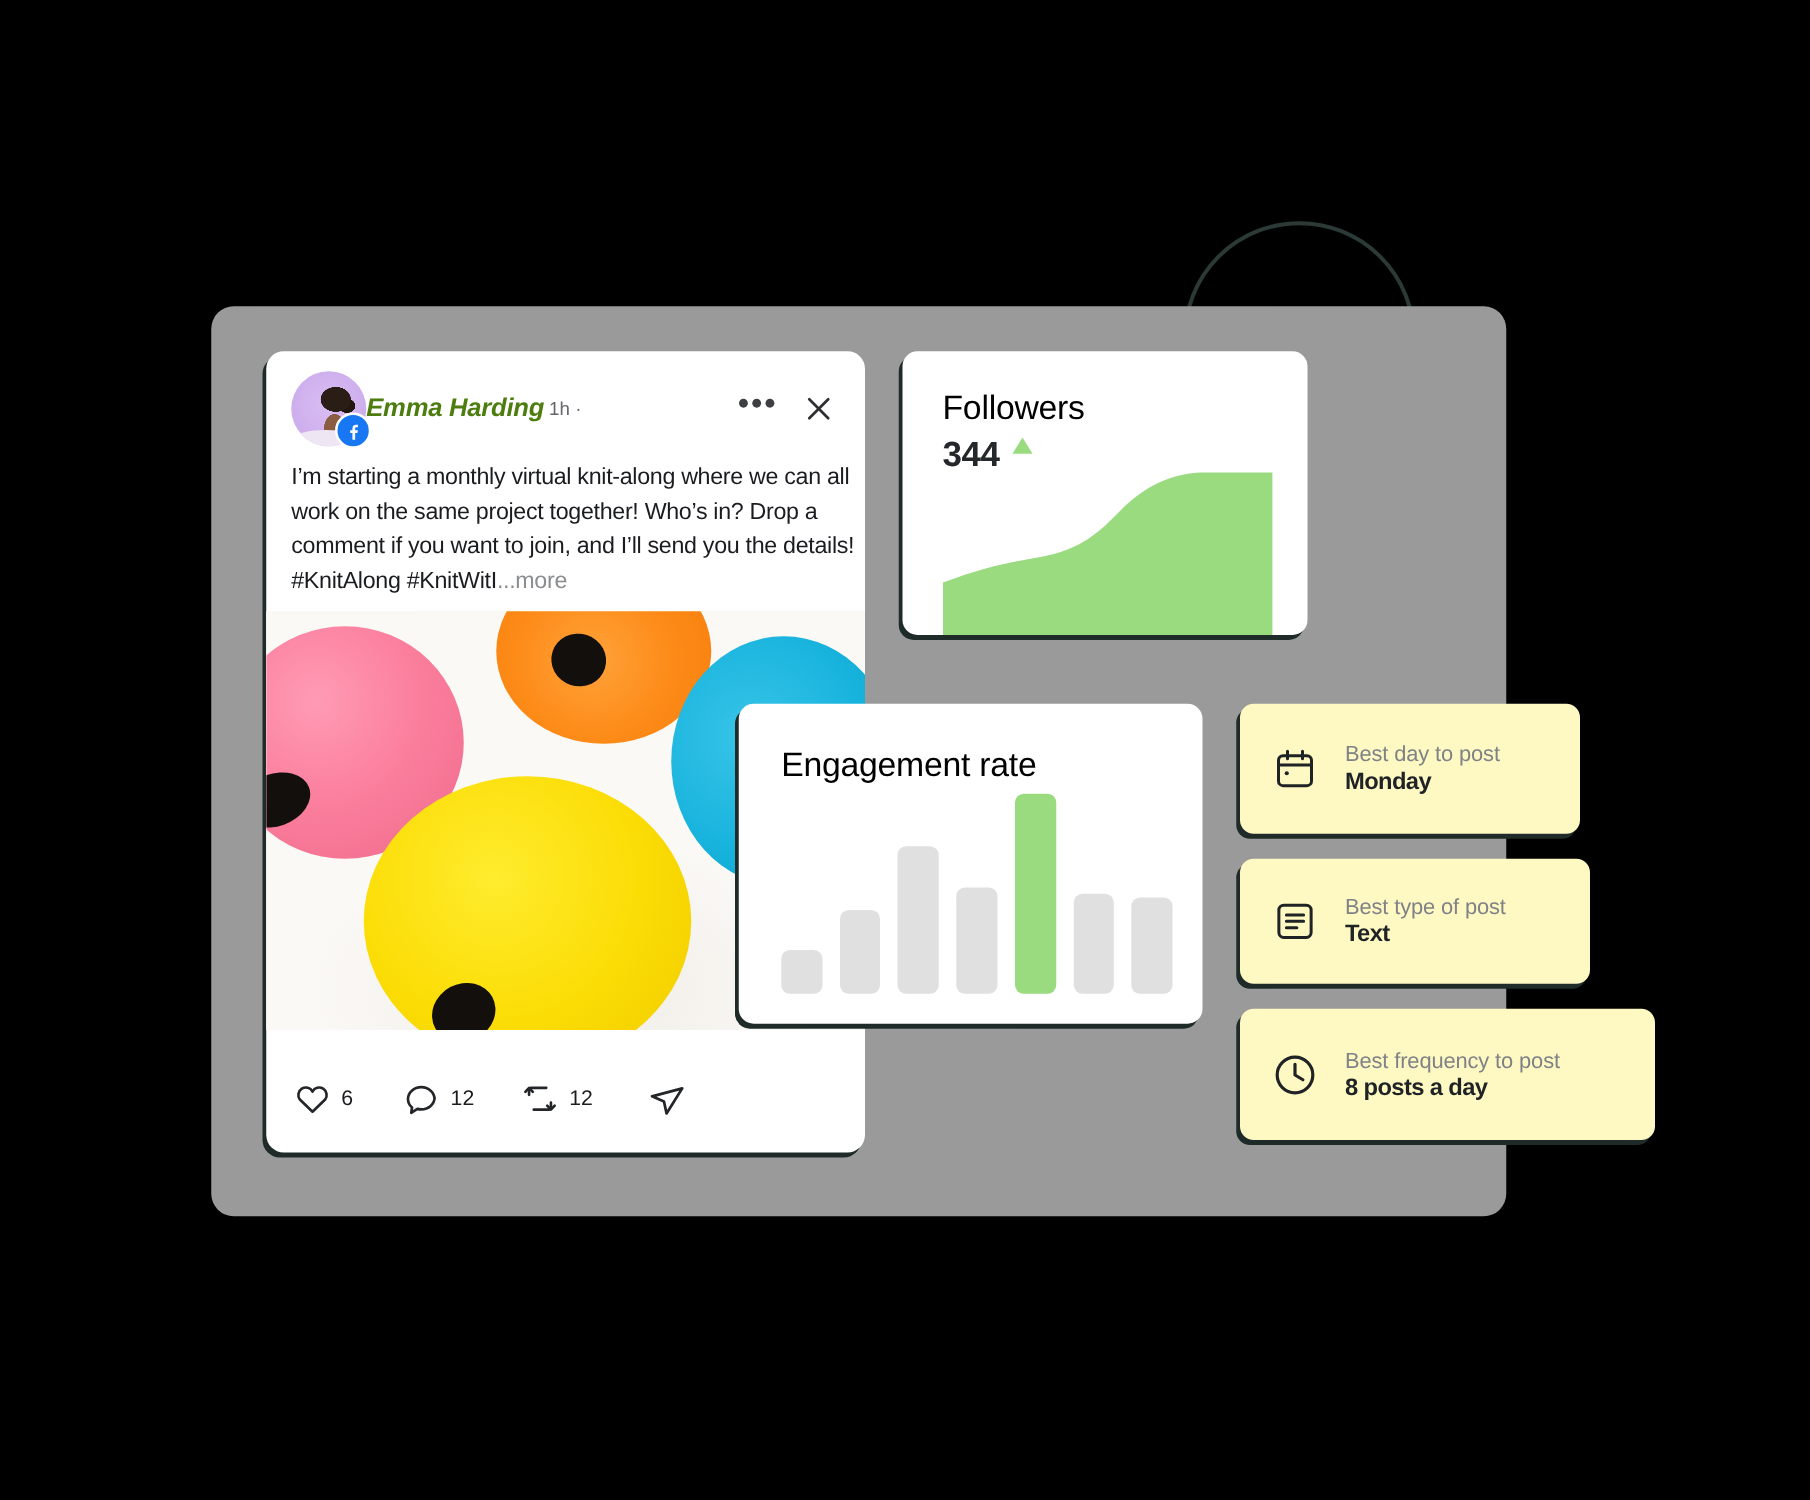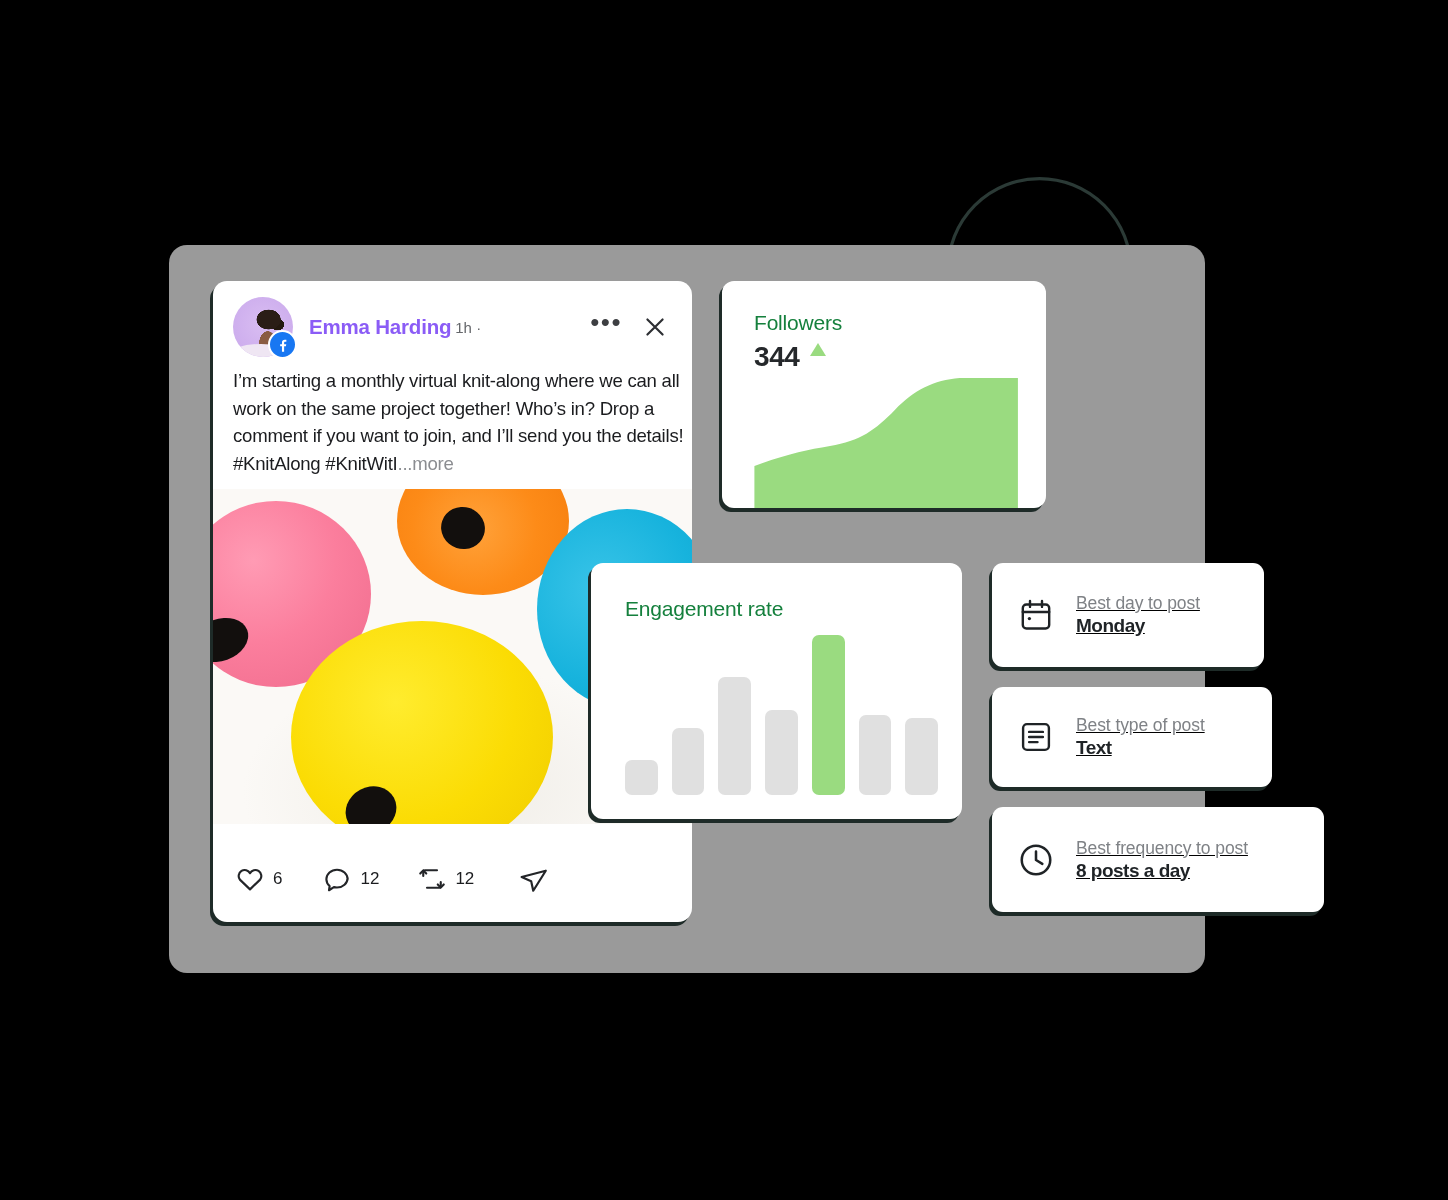--- a/index.html
+++ b/index.html
@@ -48,21 +48,21 @@
     background: #efe6f3; border-radius: 50% 50% 0 0;
   }
   .fb-badge {
     position: absolute; right: -4px; bottom: -2px;
     width: 29px; height: 29px; border-radius: 50%;
     background: #1877f2; border: 2.5px solid #ffffff;
     display: flex; align-items: center; justify-content: center;
   }
   .fb-badge svg { width: 18px; height: 18px; display: block; }
 
-  .author-name { margin-left: 16px; font-size: 20.5px; font-weight: bold; color: #8b5cf6; letter-spacing: -0.2px; }
+  .author-name { font-size: 20.5px; font-weight: bold; color: #4d7c0f; letter-spacing: -0.2px; font-style: italic; }
   .post-time { margin-left: 4px; font-size: 15px; color: #65676b; }
   .header-spacer { flex: 1 1 auto; }
   .hdr-btn { color: #3d3f42; display: flex; align-items: center; justify-content: center; cursor: pointer; }
   .dots { font-size: 26px; line-height: 14px; letter-spacing: 1.5px; padding: 0 6px 10px 6px; }
   .close-x { width: 30px; height: 30px; margin-left: 12px; margin-right: 2px; }
 
   .post-text {
     padding: 8px 8px 0 20px;
     font-size: 18.6px; line-height: 27.5px; color: #1b1c1f; letter-spacing: -0.25px;
   }
@@ -79,39 +79,39 @@
   .gap1 { width: 40px; } .gap2 { width: 38px; } .gap3 { width: 44px; }
 
   
   .metric-card {
     position: absolute; background: #fff; border-radius: 12px;
     box-shadow: -3px 4px 0 0 #1e2b28;
     overflow: hidden;
   }
   #followers-card { left: 722px; top: 281px; width: 324px; height: 227px; }
   #engagement-card { left: 591px; top: 563px; width: 371px; height: 256px; }
-  .metric-label { font-size: 21px; color: #15803d; letter-spacing: -0.2px; }
+  .metric-label { font-size: 27px; color: #000000; letter-spacing: -0.2px; }
   .metric-value-row { display: flex; align-items: flex-start; gap: 10px; margin-top: 6px; }
   .metric-value { font-size: 28px; font-weight: bold; color: #25282b; letter-spacing: -0.4px; }
   .tri-up { width: 0; height: 0; border-left: 8px solid transparent; border-right: 8px solid transparent; border-bottom: 13px solid #9adb80; margin-top: 2px; }
 
   .fc-inner { padding: 30px 0 0 32px; }
   .area-chart { position: absolute; left: 0; bottom: 0; width: 100%; height: 150px; }
   .area-chart svg { display: block; width: 100%; height: 100%; }
 
   .ec-inner { padding: 34px 0 0 34px; }
   .bars { position: absolute; left: 34px; right: 24px; bottom: 24px; height: 160px; display: flex; align-items: flex-end; gap: 14px; }
   .bar { flex: 1 1 0; background: #e0e0e0; border-radius: 7px; }
   .bar.hl { background: #9adb80; }
 
   
   .insight-card {
-    position: absolute; background: #ffffff; border-radius: 11px;
+    position: absolute; background: #fef9c3; border-radius: 11px;
     box-shadow: -3px 4px 0 0 #1e2b28;
-    display: flex; align-items: center; padding: 15px 22px; text-decoration: underline;
+    display: flex; align-items: center; padding: 15px 22px;
   }
   #insight-0 { left: 992px; top: 563px; width: 272px; height: 104px; }
   #insight-1 { left: 992px; top: 687px; width: 280px; height: 100px; }
   #insight-2 { left: 992px; top: 807px; width: 332px; height: 105px; }
   .insight-icon { flex: 0 0 44px; width: 44px; height: 44px; display: flex; align-items: center; justify-content: center; color: #1f2326; }
   .insight-icon svg { display: block; }
   .insight-texts { margin-left: 18px; }
   .insight-label { font-size: 17.5px; color: #7f8286; letter-spacing: -0.1px; }
   .insight-value { font-size: 19px; font-weight: bold; color: #1f2326; letter-spacing: -0.5px; margin-top: 1px; }
 </style>

